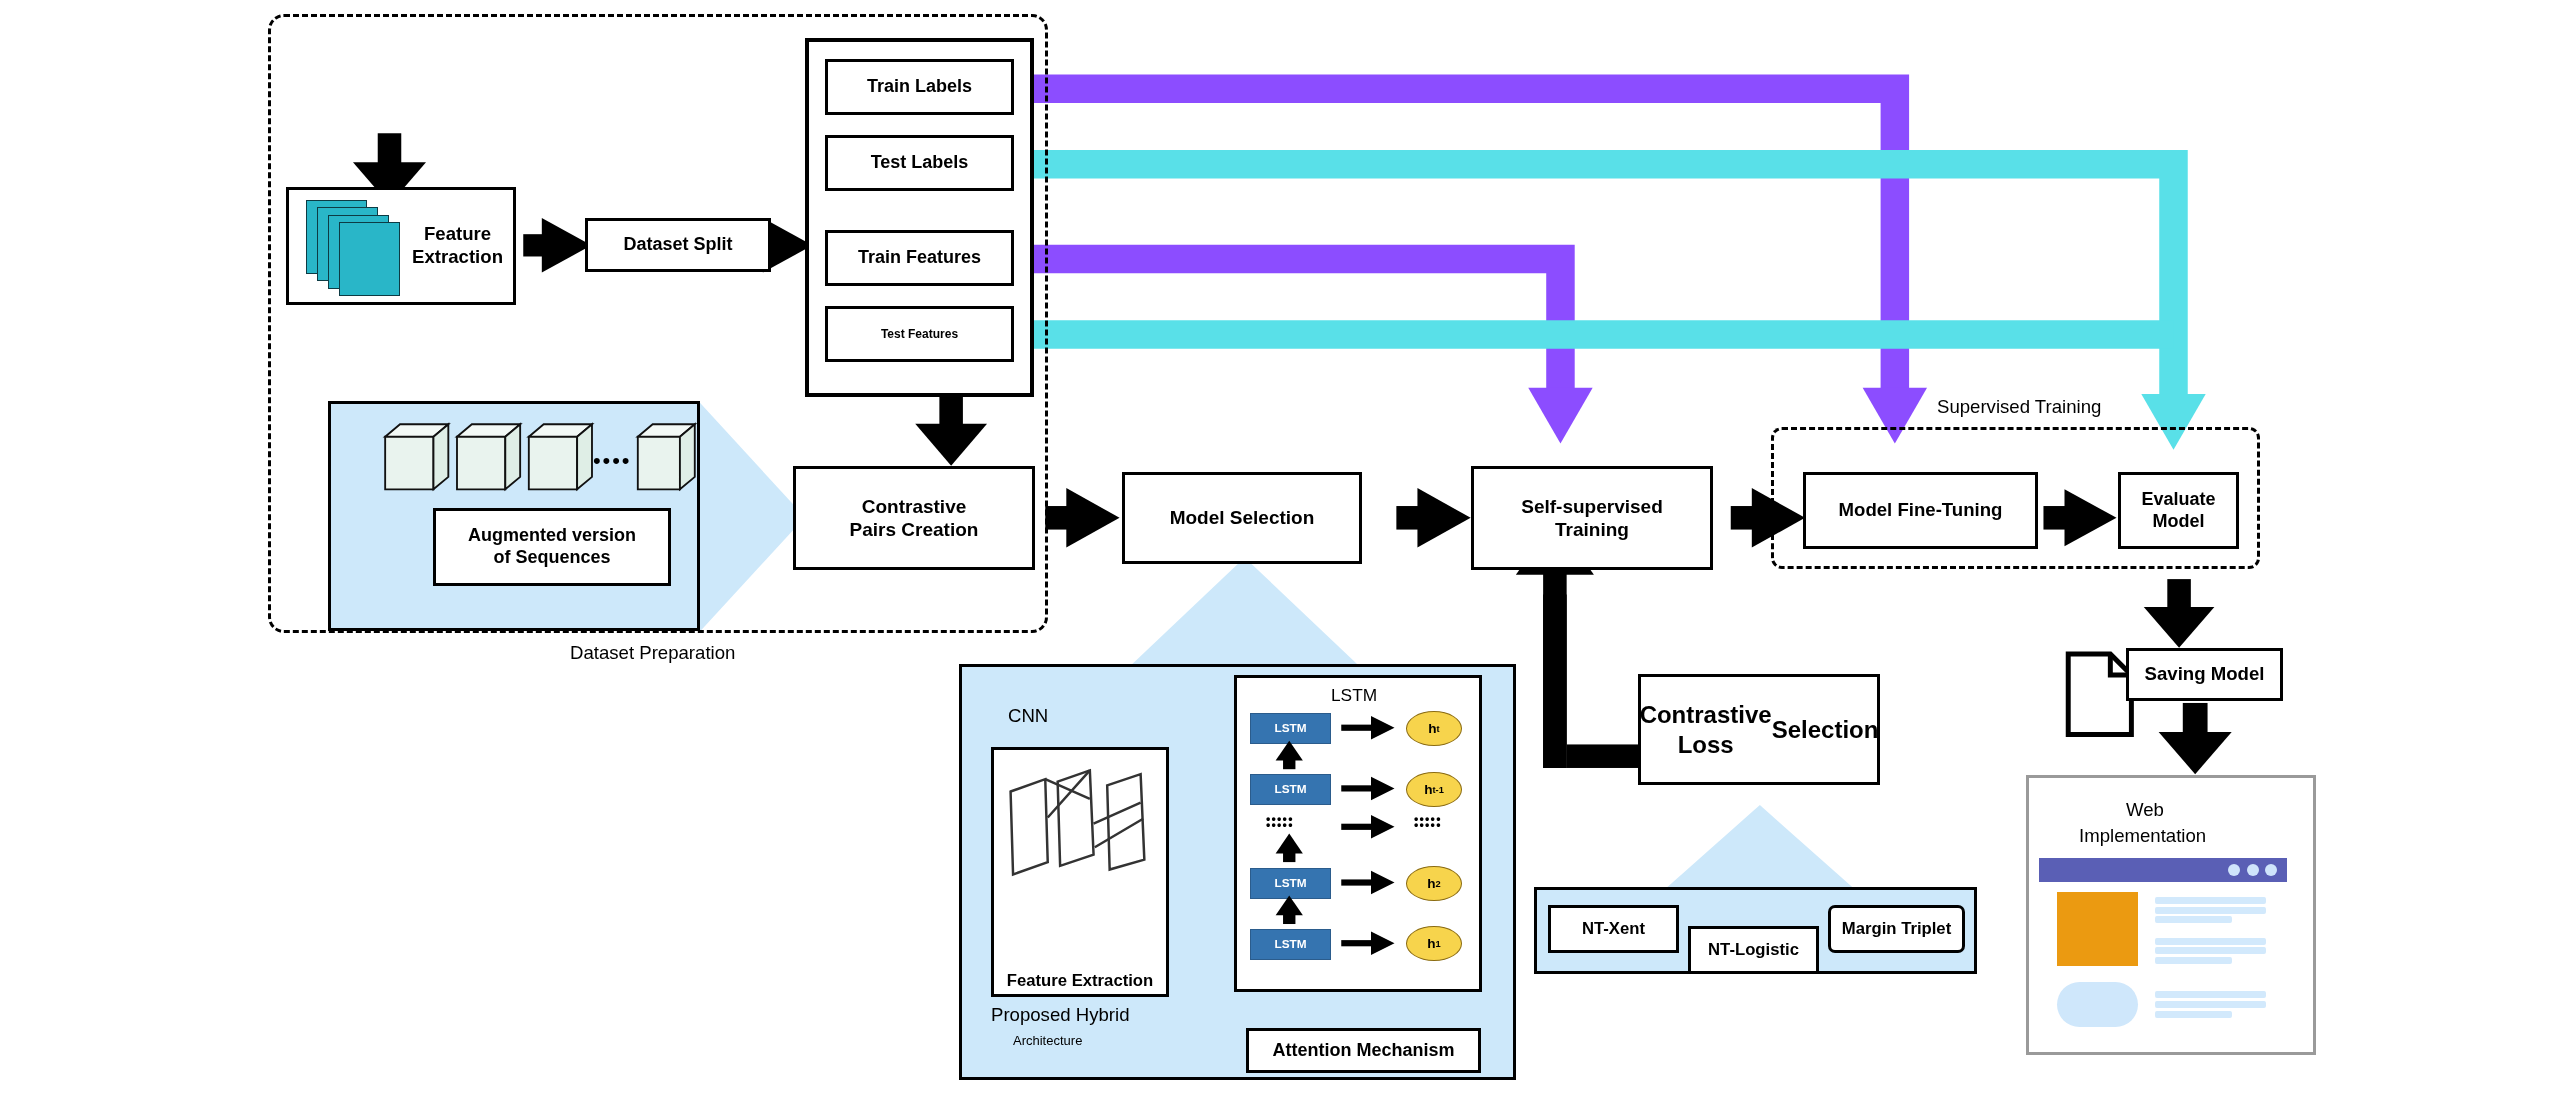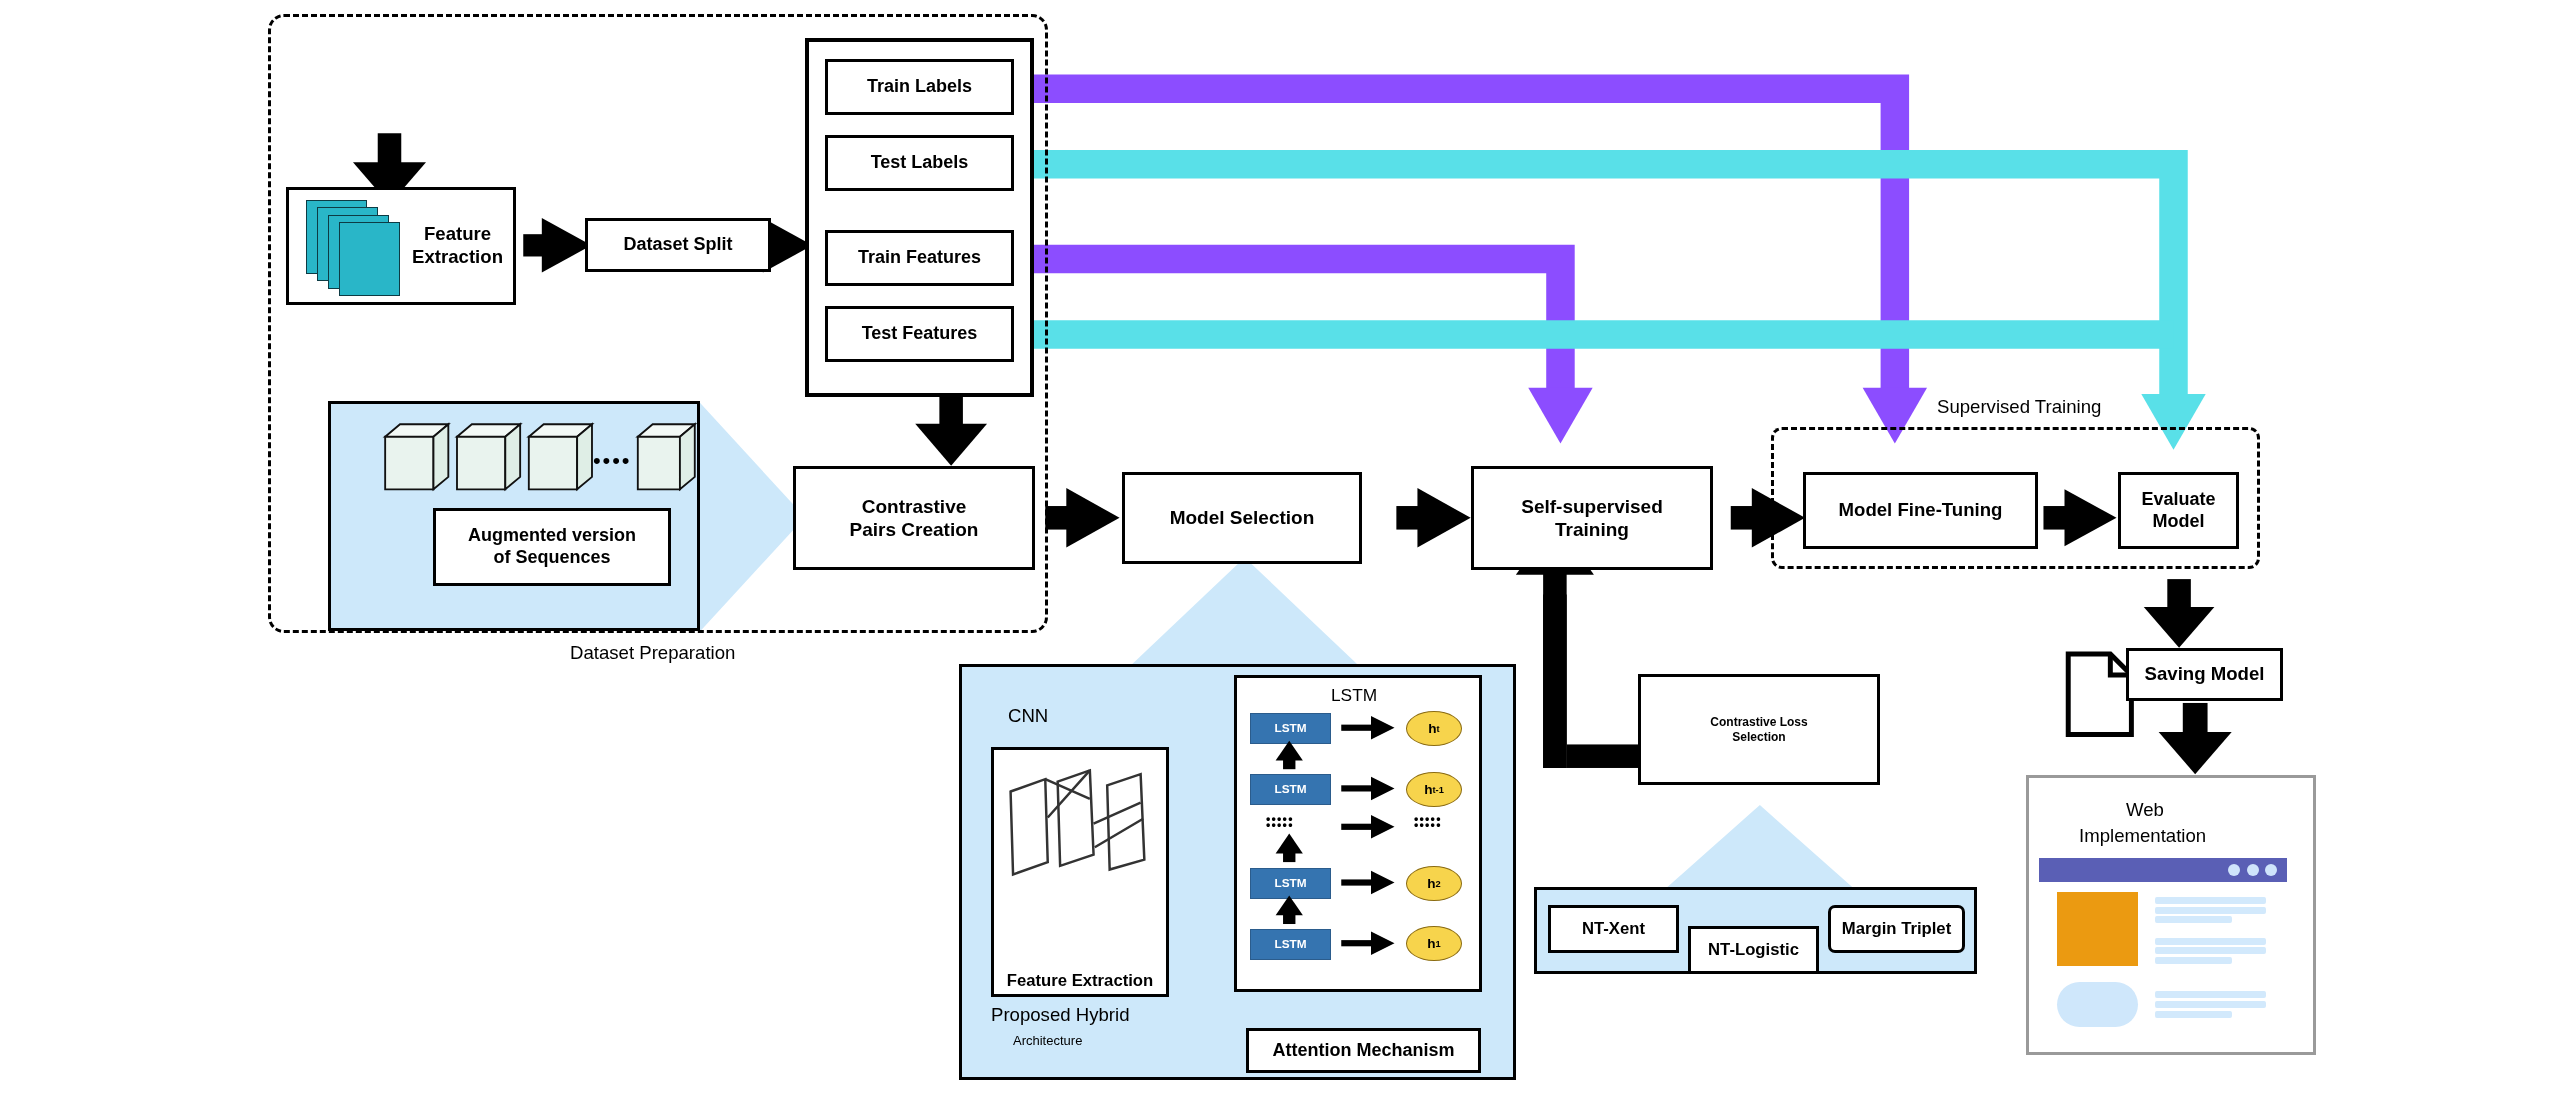--- a/index.html
+++ b/index.html
@@ -174,21 +174,21 @@
     </div>
   </div>
 
   <div class="box thin z4" style="left:585px;top:218px;width:186px;height:54px;font-size:18px;">Dataset Split</div>
 
   <div class="solidframe z3" style="left:805px;top:38px;width:229px;height:359px;"></div>
 
   <div class="box thin z4" style="left:825px;top:59px;width:189px;height:56px;font-size:18px;">Train Labels</div>
   <div class="box thin z4" style="left:825px;top:135px;width:189px;height:56px;font-size:18px;">Test Labels</div>
   <div class="box thin z4" style="left:825px;top:230px;width:189px;height:56px;font-size:18px;">Train Features</div>
-  <div class="box thin z4" style="left:825px;top:306px;width:189px;height:56px;font-size:18px;">Test Features</div>
+  <div class="box thin z4" style="left:825px;top:306px;width:189px;height:56px;font-size:12px;">Test Features</div>
 
   <div class="panel z3" style="left:328px;top:401px;width:372px;height:230px;"></div>
 
   <svg class="layer z4" viewBox="0 0 4160 1776">
     <g stroke="#111" stroke-width="3">
 
       <g>
         <polygon points="622,705 700,705 700,790 622,790" fill="#e9f3ee"></polygon>
         <polygon points="622,705 646,685 724,685 700,705" fill="#f3f9f6"></polygon>
         <polygon points="700,705 724,685 724,770 700,790" fill="#dfeee6"></polygon>
@@ -262,21 +262,21 @@
   <div class="tline z4" style="left:2155px;top:897px;width:111px;height:6.8px;"></div>
   <div class="tline z4" style="left:2155px;top:907px;width:111px;height:6.8px;"></div>
   <div class="tline z4" style="left:2155px;top:916px;width:77px;height:6.8px;"></div>
   <div class="tline z4" style="left:2155px;top:938px;width:111px;height:6.8px;"></div>
   <div class="tline z4" style="left:2155px;top:947px;width:111px;height:6.8px;"></div>
   <div class="tline z4" style="left:2155px;top:957px;width:77px;height:6.8px;"></div>
   <div class="tline z4" style="left:2155px;top:991px;width:111px;height:6.8px;"></div>
   <div class="tline z4" style="left:2155px;top:1001px;width:111px;height:6.8px;"></div>
   <div class="tline z4" style="left:2155px;top:1011px;width:77px;height:6.8px;"></div>
 
-  <div class="box z4" style="left:1638px;top:674px;width:242px;height:111px;flex-direction:column;font-size:12px;">
+  <div class="box z4" style="left:1638px;top:674px;width:242px;height:111px;flex-direction:row;font-size:24px;">
     <span>Contrastive Loss</span>
     <span>Selection</span>
   </div>
 
   <div class="panel z3" style="left:1534px;top:887px;width:443px;height:87px;border-width:3.1px;"></div>
   <div class="box thin z4" style="left:1548px;top:905px;width:131px;height:48px;font-size:16.7px;">NT-Xent</div>
   <div class="box thin z4" style="left:1688px;top:926px;width:131px;height:48px;font-size:16.7px;">NT-Logistic</div>
   <div class="box thin z4" style="left:1828px;top:905px;width:137px;height:48px;font-size:16.7px;border-radius:7px;">Margin Triplet</div>
 
   <div class="panel z3" style="left:959px;top:664px;width:557px;height:416px;"></div>

